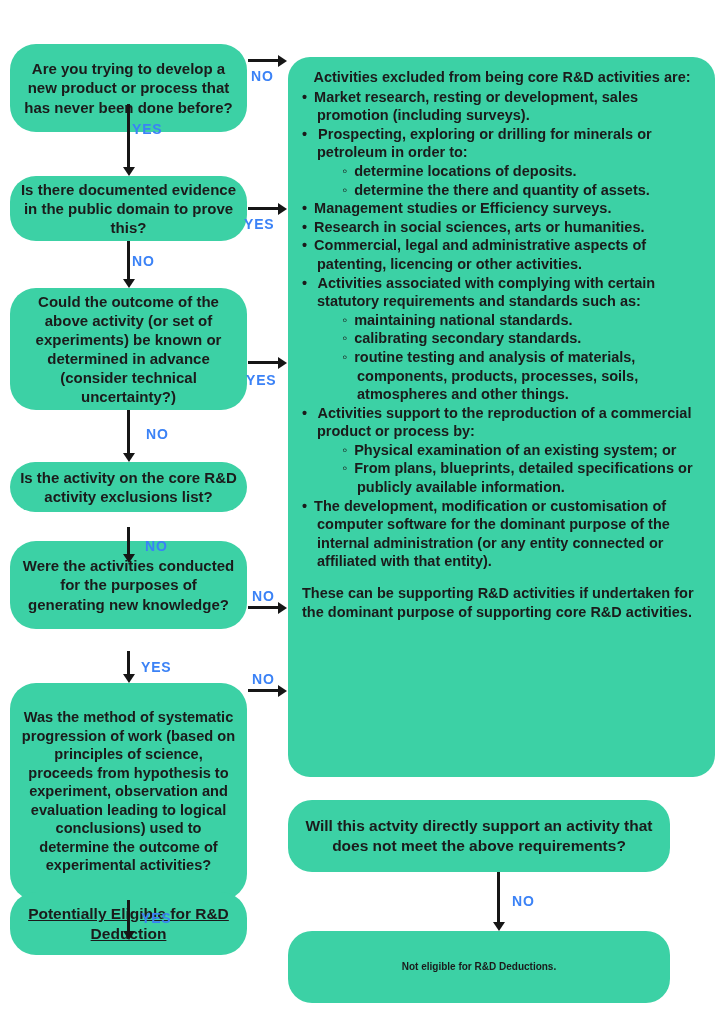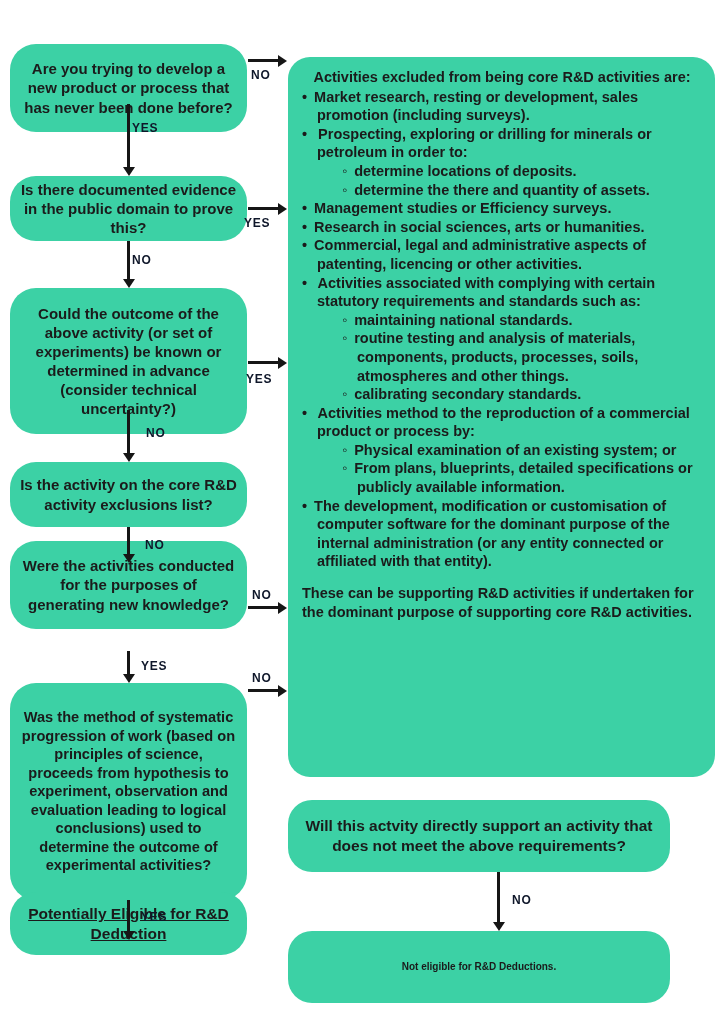--- a/index.html
+++ b/index.html
@@ -28,22 +28,22 @@
     align-items: center;
     justify-content: center;
     text-align: center;
     padding: 6px 10px;
     font-size: 15px;
     line-height: 1.27;
   }
   .leftcol { left: 10px; width: 237px; }
   .q1 { top: 16px;  height: 88px; margin-top: 28px; }
   .q2 { top: 176px; height: 65px; }
-  .q3 { top: 288px; height: 146px; }
-  .q4 { top: 462px; height: 65px; }
+  .q3 { top: 288px; height: 122px; }
+  .q4 { top: 462px; height: 50px; }
   .q5 { top: 541px; height: 88px; }
   .q6 { top: 683px; height: 217px; font-size: 14.6px; }
   .q7 { top: 892px; height: 63px; font-size: 15.5px; text-decoration: underline; }
 
   .bigbox {
     left: 288px; top: 20px;
     width: 427px; height: 720px;
     border-radius: 22px;
     padding: 11px 13px 10px 14px;
     font-size: 14.5px;
@@ -95,23 +95,23 @@
     content: "";
     position: absolute;
     right: -8px; top: -4.5px;
     border-top: 6px solid transparent;
     border-bottom: 6px solid transparent;
     border-left: 9px solid #161616;
   }
   .lbl {
     position: absolute;
     font-weight: 700;
-    font-size: 12px;
+    font-size: 14px;
     letter-spacing: 0.8px;
-    color: #0f172a;
+    color: #3b82f6;
   }
 </style>
 </head>
 <body>
 
 <div class="canvas">
 
   <div class="gbox qbox leftcol q1">
     <span>Are you trying to develop a new product or process that has never been done before?</span>
   </div>
@@ -145,26 +145,26 @@
           <li>determine the there and quantity of assets.</li>
         </ul>
       </li>
       <li>Management studies or Efficiency surveys.</li>
       <li>Research in social sciences, arts or humanities.</li>
       <li>Commercial, legal and administrative aspects of patenting, licencing or other activities.</li>
       <li>
         <span>Activities associated with complying with certain statutory requirements and standards such as:</span>
         <ul class="sub">
           <li>maintaining national standards.</li>
+          <li>calibrating secondary standards.</li>
           <li>routine testing and analysis of materials, components, products, processes, soils, atmospheres and other things.</li>
-          <li>calibrating secondary standards.</li>
         </ul>
       </li>
       <li>
-        <span>Activities method to the reproduction of a commercial product or process by:</span>
+        <span>Activities support to the reproduction of a commercial product or process by:</span>
         <ul class="sub">
           <li>Physical examination of an existing system; or</li>
           <li>From plans, blueprints, detailed specifications or publicly available information.</li>
         </ul>
       </li>
       <li>The development, modification or customisation of computer software for the dominant purpose of the internal administration (or any entity connected or affiliated with that entity).</li>
     </ul>
     <div class="footer">These can be supporting R&amp;D activities if undertaken for the dominant purpose of supporting core R&amp;D activities.</div>
   </div>
 

